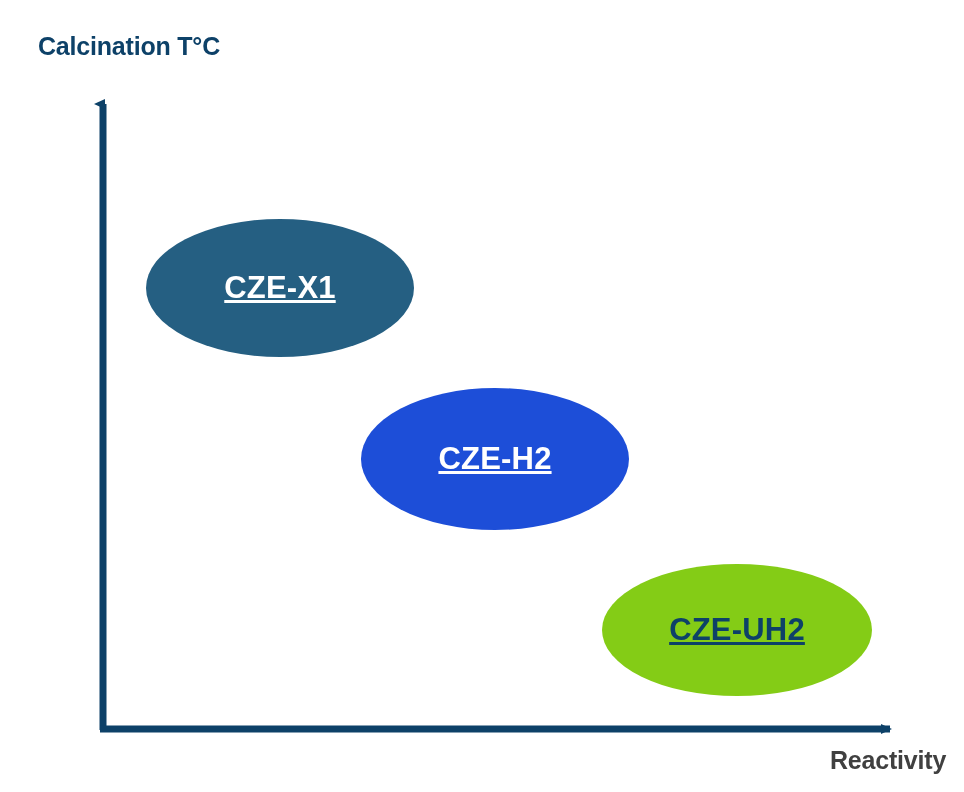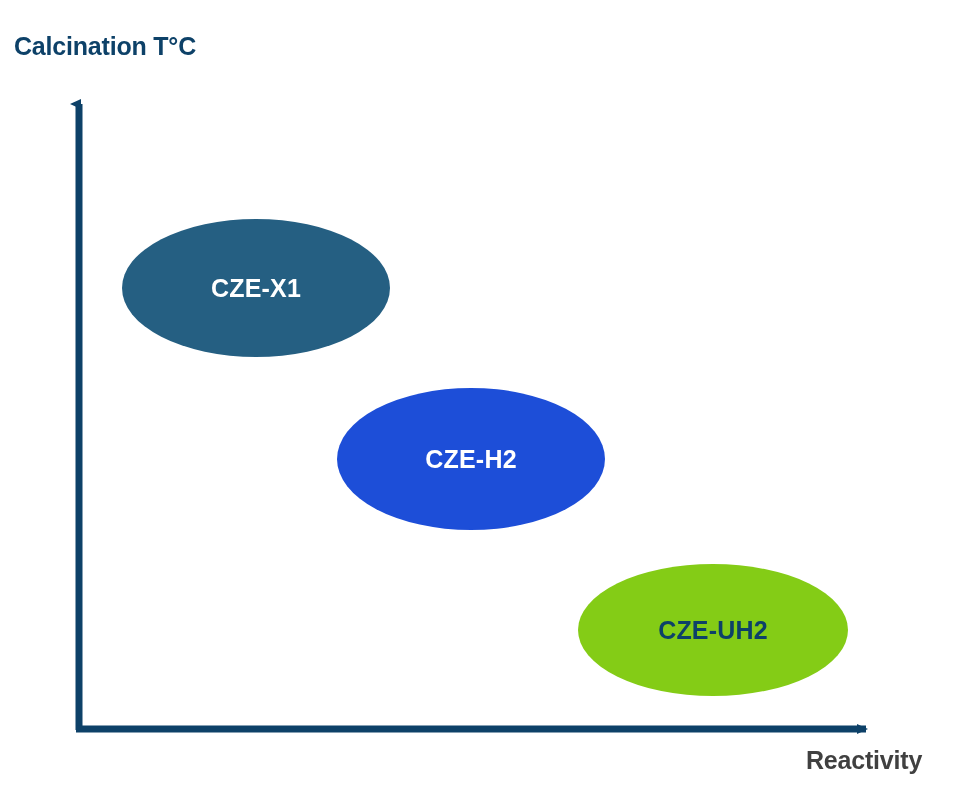--- a/index.html
+++ b/index.html
@@ -11,20 +11,21 @@
     width: 964px;
     height: 792px;
     font-family: "Liberation Sans", sans-serif;
     overflow: hidden;
   }
   #chart-root {
     position: relative;
     width: 864px;
     height: 792px;
     background: #ffffff;
+    margin-left: 24px;
   }
   .axis-title {
     position: absolute;
     font-weight: bold;
     font-size: 25px;
     letter-spacing: -0.2px;
     color: #0d4168;
     white-space: nowrap;
   }
   #y-axis-title {
@@ -45,24 +46,25 @@
   }
   .bubble {
     position: absolute;
     display: flex;
     align-items: center;
     justify-content: center;
     border-radius: 50%;
   }
   .bubble-label {
     font-weight: bold;
-    font-size: 25px;
+    font-size: 31px;
     letter-spacing: 0.2px;
     white-space: nowrap;
     pointer-events: none;
+    text-decoration: underline;
   }
 </style>
 </head>
 <body>
 
 <div id="chart-root" style="background: rgb(255, 255, 255);">
 
   <div class="axis-title" id="y-axis-title" style="color: rgb(13, 65, 104);">Calcination T°C</div>
 
   <svg id="axes-svg" viewBox="0 0 964 792">

